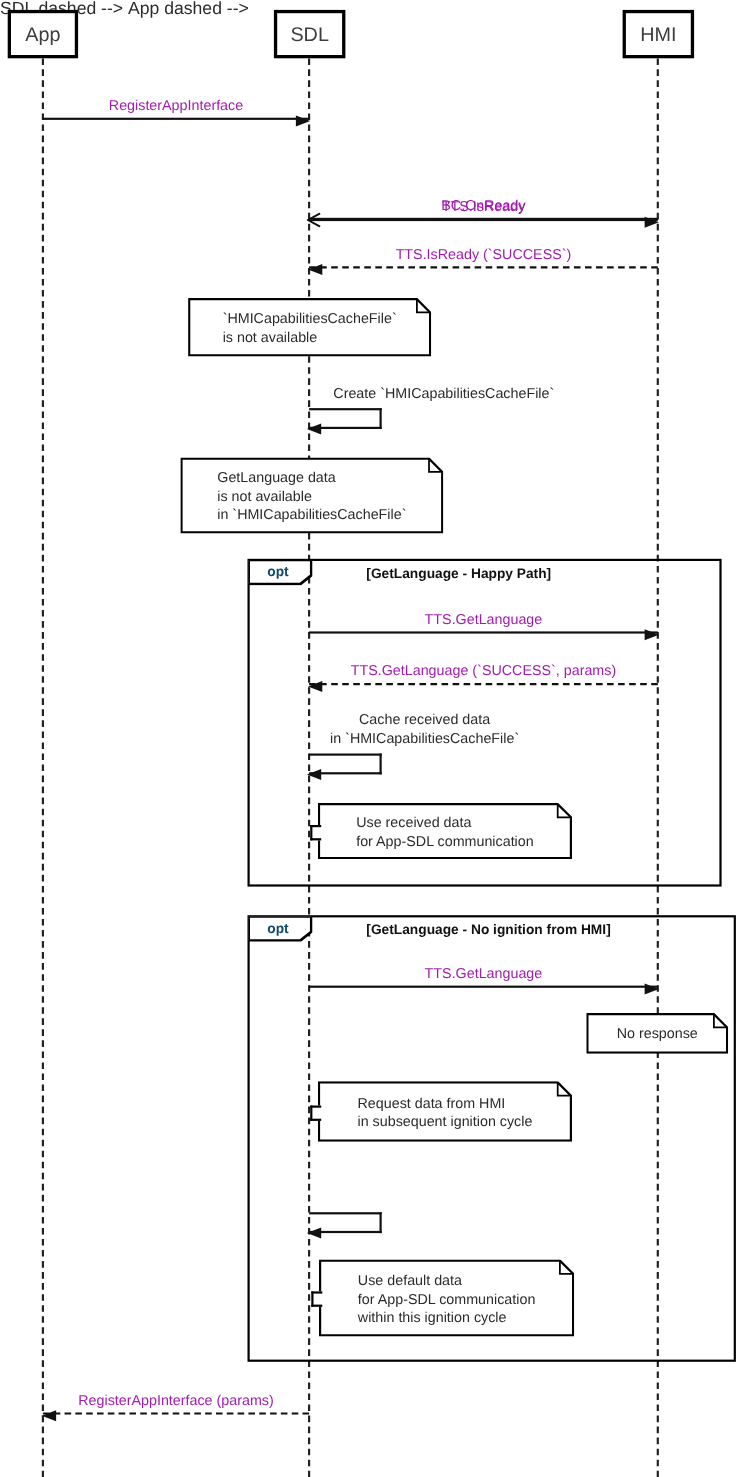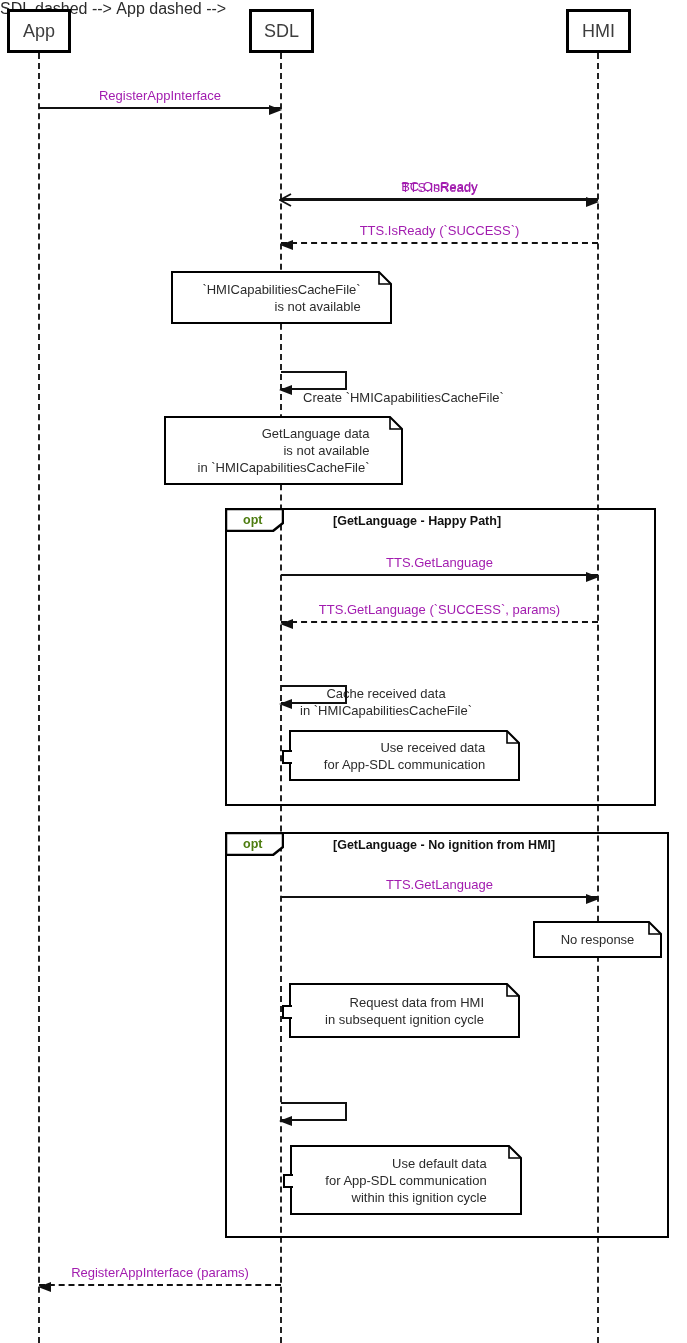--- a/index.html
+++ b/index.html
@@ -24,33 +24,33 @@
   .arrow-right{position:absolute;right:-1px;bottom:-6px;width:0;height:0;
     border-top:5.5px solid transparent;border-bottom:5.5px solid transparent;border-left:13px solid #111;}
   .arrow-left{position:absolute;left:-1px;bottom:-6px;width:0;height:0;
     border-top:5.5px solid transparent;border-bottom:5.5px solid transparent;border-right:13px solid #111;}
   .arrow-open{position:absolute;left:-2px;bottom:-7px;}
   
   .selfloop{position:absolute;width:66px;height:19px;box-sizing:border-box;
     border:2px solid #111;border-left:none;z-index:4;}
   .selfloop .loop-arrow{position:absolute;left:-2px;bottom:-7px;width:0;height:0;
     border-top:5.5px solid transparent;border-bottom:5.5px solid transparent;border-right:13px solid #111;}
-  .self-label{position:absolute;font-size:13px;line-height:17px;z-index:4;color:#2b2b2b;margin-top:40px;}
+  .self-label{position:absolute;font-size:13px;line-height:17px;z-index:4;color:#2b2b2b;}
   .pre{white-space:pre-line;}
   
   .note{position:absolute;z-index:5;display:flex;align-items:center;justify-content:center;
-    text-align:right;font-size:13px;line-height:17px;color:#2b2b2b;}
+    text-align:left;font-size:13px;line-height:17px;color:#2b2b2b;}
   .note .note-bg{position:absolute;left:0;top:0;z-index:0;}
   .note .note-text{position:relative;z-index:1;white-space:pre-line;}
   .note-tab{position:absolute;left:-7px;top:50%;margin-top:-6px;width:8px;height:10px;
     background:#fff;border:2px solid #000;border-right:none;z-index:1;}
   
   .fragment{position:absolute;border:2.5px solid #000;box-sizing:border-box;background:transparent;z-index:3;}
   .frag-tab{position:absolute;left:-1px;top:-1px;z-index:2;}
-  .frag-op{position:absolute;left:16px;top:3px;font-size:12.5px;font-weight:bold;color:#4d7c0f;z-index:3;}
+  .frag-op{position:absolute;left:16px;top:3px;font-size:12.5px;font-weight:bold;color:#0c4a6e;z-index:3;}
   .frag-guard{position:absolute;left:106px;top:4px;font-size:12.5px;font-weight:bold;color:#111;white-space:nowrap;z-index:3;}
 </style>
 </head>
 <body>
 
 <div class="canvas">
 
   
   <div class="lifeline" style="left:38px;"></div>
   <div class="lifeline" style="left:280px;"></div>

